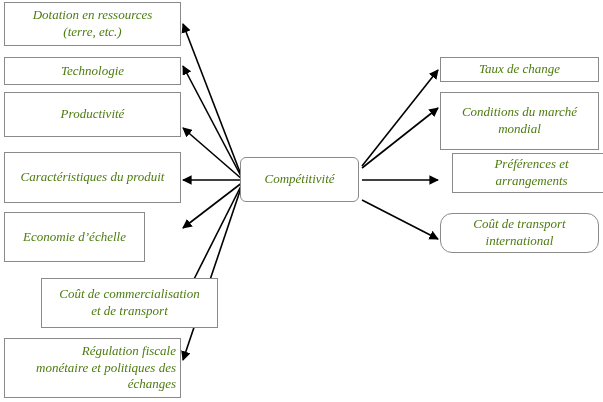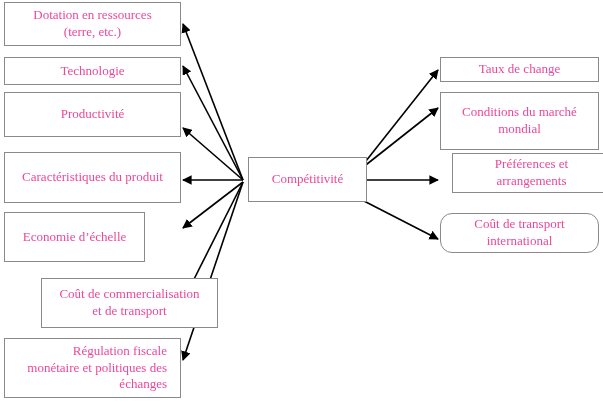--- a/index.html
+++ b/index.html
@@ -26,25 +26,26 @@
   }
   .node-box {
     position: absolute;
     box-sizing: border-box;
     border: 1px solid #8a8a8a;
     background: #ffffff;
     display: flex;
     align-items: center;
     justify-content: center;
     text-align: center;
-    color: #ec4899;
+    color: #4d7c0f;
     font-size: 13px;
     line-height: 1.28;
-    padding: 2px 13px;
+    padding: 2px 4px;
     z-index: 2;
+    font-style: italic;
   }
   .node-box .node-label {
     display: block;
     width: 100%;
     white-space: pre-line;
   }
   .node-center {
     border: 1px solid #8a8a8a;
     font-size: 13px;
   }
@@ -68,21 +69,21 @@
         <line x1="243" y1="182" x2="183" y2="228" stroke="#000000" stroke-width="1.6" marker-end="url(#arrowhead)"></line>
         <line x1="243" y1="182" x2="183" y2="301" stroke="#000000" stroke-width="1.6" marker-end="url(#arrowhead)"></line>
         <line x1="243" y1="182" x2="183" y2="360" stroke="#000000" stroke-width="1.6" marker-end="url(#arrowhead)"></line>
         <line x1="362" y1="166" x2="438" y2="70" stroke="#000000" stroke-width="1.6" marker-end="url(#arrowhead)"></line>
         <line x1="362" y1="168" x2="438" y2="108" stroke="#000000" stroke-width="1.6" marker-end="url(#arrowhead)"></line>
         <line x1="362" y1="180" x2="438" y2="180" stroke="#000000" stroke-width="1.6" marker-end="url(#arrowhead)"></line>
         <line x1="362" y1="200" x2="438" y2="239" stroke="#000000" stroke-width="1.6" marker-end="url(#arrowhead)"></line>
       </g>
   </svg>
 
-  <div class="node-box node-center" id="center-node" style="left: 248px; top: 157px; width: 119px; height: 45px;">
+  <div class="node-box node-center" id="center-node" style="left: 240px; top: 157px; width: 119px; height: 45px; border-radius: 6px;">
     <span class="node-label">Compétitivité</span>
   </div>
 
   <div id="left-nodes">
       <div class="node-box" style="left: 4px; top: 2px; width: 177px; height: 44px;">
         <span class="node-label">Dotation en ressources
 (terre, etc.)</span>
       </div>
       <div class="node-box" style="left: 4px; top: 57px; width: 177px; height: 28px;">
         <span class="node-label">Technologie</span>

